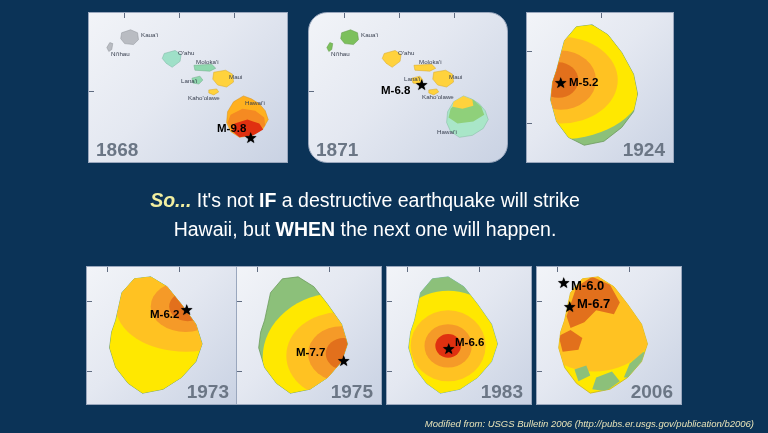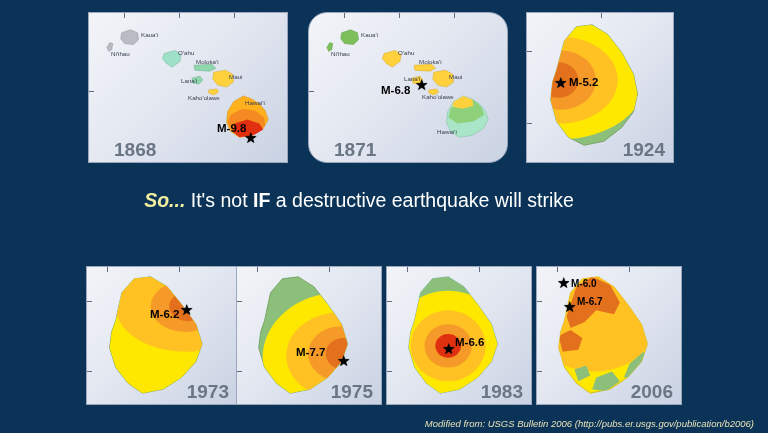--- a/index.html
+++ b/index.html
@@ -35,21 +35,20 @@
   .tick.t-left { left: 0; height: 1px; width: 5px; }
 
   .year {
     position: absolute;
     bottom: 3px;
     font-size: 19px;
     font-weight: bold;
     color: #6b7685;
     letter-spacing: 0px;
     line-height: 1;
-    margin-left: 18px;
   }
   .year.left { left: 7px; }
   .year.right { right: 8px; }
 
   .maplayer {
     position: absolute;
     inset: 0;
   }
   .maplayer svg { display: block; width: 100%; height: 100%; }
 
@@ -69,26 +68,26 @@
     text-shadow: 0 0 1px #000;
   }
   .mag {
     position: absolute;
     font-size: 11.5px;
     font-weight: bold;
     color: #000;
     white-space: nowrap;
     line-height: 1;
   }
-  .mag.small { font-size: 10px; }
+  .mag.small { font-size: 13px; }
 
   
   #caption {
     position: absolute;
-    left: 3px;
+    left: 9px;
     top: 186px;
     width: 712px;
     text-align: center;
     color: #ffffff;
     font-size: 19.5px;
     line-height: 29px;
   }
   #caption .so {
     color: #f2efa0;
     font-weight: bold;
@@ -218,20 +217,23 @@
     <span class="star" style="left:27px; top:62px;">★</span>
     <span class="mag" style="left:42px; top:64px;">M-5.2</span>
 
     <span class="year right">1924</span>
   </div>
 
   <div id="caption">
     <div>
       <span class="so">So...</span><span> It's not </span><b>IF</b><span> a destructive earthquake will strike</span>
     </div>
+    <div>
+      <span>Hawaii, but </span><b>WHEN</b><span> the next one will happen.</span>
+    </div>
   </div>
 
   <div class="panel" style="left:86px; top:266px; width:152px; height:139px;">
     <span class="tick t-top" style="left:20px;"></span>
     <span class="tick t-top" style="left:92px;"></span>
     <span class="tick t-left" style="top:34px;"></span>
     <span class="tick t-left" style="top:104px;"></span>
 
     <div class="maplayer">
       <svg viewBox="0 0 146 139" preserveAspectRatio="none">

